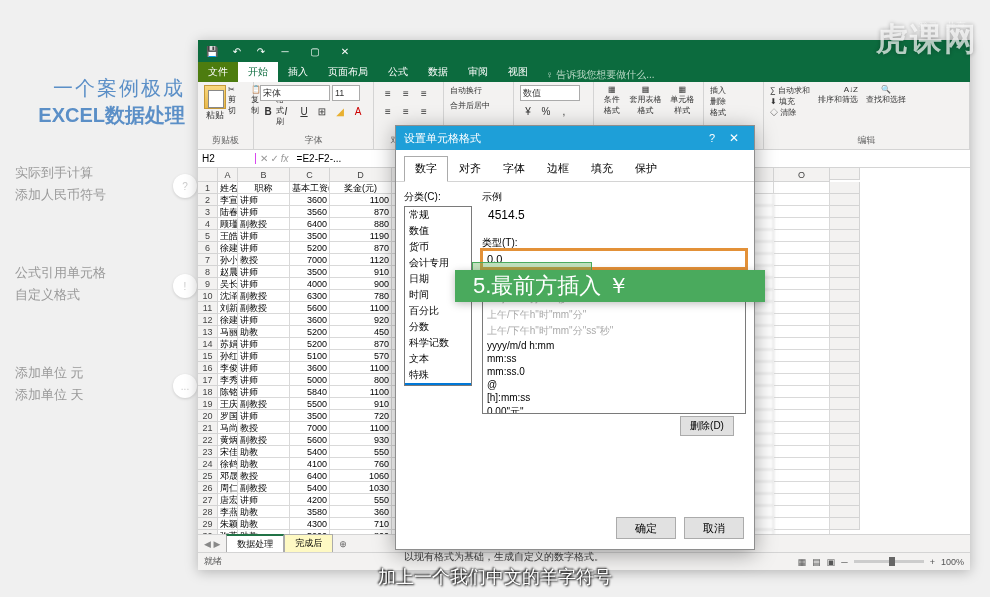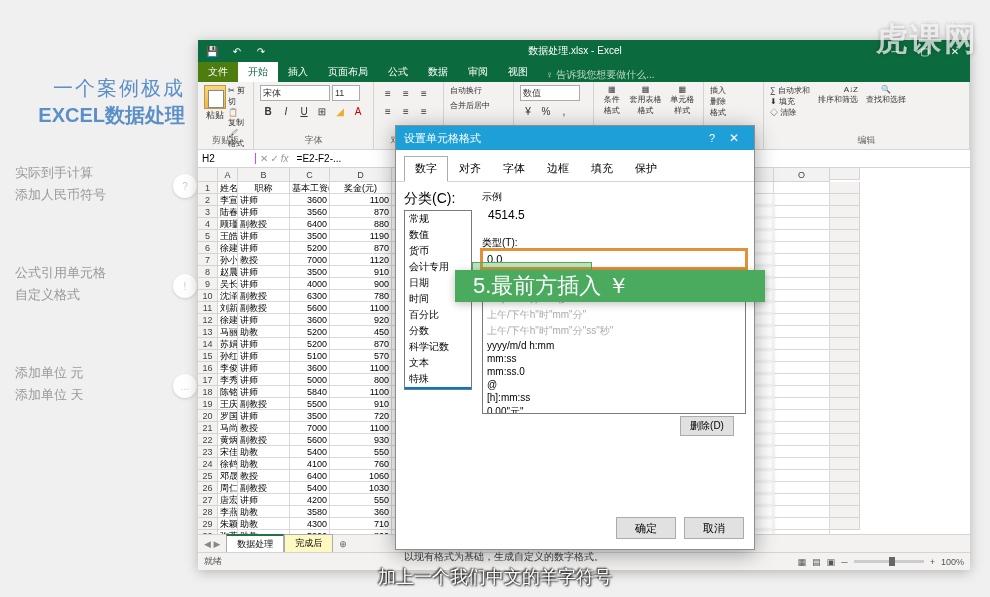--- a/index.html
+++ b/index.html
@@ -24,21 +24,21 @@
 .tab.active{background:#fff;color:#0c6b3e}
 .tell-me{margin-left:8px;color:#b8d8c5}
 .ribbon{height:68px;background:#f3f2f1;border-bottom:1px solid #d4d4d4;display:flex;position:relative;font-size:9px;color:#333;overflow:hidden}
 .rgroup{border-right:1px solid #d4d4d4;padding:3px 6px 1px;display:flex;flex-direction:column;position:relative}
 .rgroup-label{position:absolute;bottom:2px;left:0;right:0;text-align:center;font-size:9px;color:#666}
 .clip{width:56px}
 .clip-top{display:flex;gap:2px}
 .paste-btn{display:flex;flex-direction:column;align-items:center;width:28px}
 .paste-ico{width:22px;height:24px;background:linear-gradient(#f9d77e,#e8b84a);border:1px solid #c49838;position:relative}
 .paste-ico::after{content:"";position:absolute;top:4px;left:3px;width:14px;height:16px;background:#fff;border:1px solid #888}
-.clip-side{display:flex;flex-direction:column;gap:1px;font-size:8px}
+.clip-side{display:flex;gap:15px;font-size:8px}
 .font-grp{width:120px}
 .font-row{display:flex;gap:2px;margin-bottom:2px}
 .font-sel{height:16px;border:1px solid #ababab;background:#fff;font-size:9px;padding:0 2px;display:flex;align-items:center}
 .btn-sm{width:16px;height:16px;border:1px solid transparent;display:flex;align-items:center;justify-content:center;font-size:10px}
 .num-grp{width:80px}
 .align-grp{width:70px}
 .styles-grp{width:110px}
 .cells-grp{width:60px}
 .edit-grp{flex:1}
 .login-area{position:absolute;right:4px;top:-20px;color:#fff;font-size:10px;display:flex;gap:8px}
@@ -67,21 +67,21 @@
 .dialog{position:absolute;left:395px;top:125px;width:360px;height:425px;background:#fff;border:1px solid #8e8e8e;box-shadow:0 4px 20px rgba(0,0,0,0.35);font-size:11px}
 .dlg-title{height:24px;background:#1e9fd8;color:#fff;display:flex;align-items:center;padding:0 8px;font-size:11px}
 .dlg-title-txt{flex:1}
 .dlg-close{width:24px;text-align:center;cursor:pointer;font-size:12px}
 .dlg-help{width:20px;text-align:center}
 .dlg-tabs{display:flex;padding:6px 8px 0;border-bottom:1px solid #d4d4d4;gap:0;font-size:11px}
 .dlg-tab{padding:4px 10px;border:1px solid transparent;cursor:pointer}
 .dlg-tab.active{border:1px solid #ababab;border-bottom-color:#fff;background:#fff;margin-bottom:-1px}
 .dlg-body{display:flex;padding:8px;height:338px}
 .dlg-left{width:68px}
-.dlg-left-label{font-size:14px;margin-bottom:2px}
+.dlg-left-label{font-size:10px;margin-bottom:2px}
 .dlg-listbox{border:1px solid #7a7a7a;height:180px;background:#fff;overflow:hidden}
 .dlg-li{padding:1px 4px;font-size:10px;cursor:pointer}
 .dlg-li.sel{background:#0078d7;color:#fff}
 .dlg-right{flex:1;padding-left:10px}
 .dlg-sample-lbl{font-size:10px}
 .dlg-sample-box{border:none;height:28px;padding:4px 6px;font-size:12px}
 .dlg-type-lbl{font-size:10px;margin-top:4px}
 .dlg-type-input{width:100%;height:18px;border:1px solid #e39138;outline:2px solid #e39138;font-size:11px;padding:0 4px;background:#fff}
 .dlg-formats{border:1px solid #7a7a7a;height:140px;margin-top:6px;overflow:hidden;position:relative}
 .dlg-fmt{padding:1px 4px;font-size:10px;cursor:pointer}
@@ -121,21 +121,20 @@
   </div>
 </div>
 
 <div class="excel-win">
   <div class="titlebar">
     <div class="tb-qat">
       <div class="tb-btn">💾</div>
       <div class="tb-btn">↶</div>
       <div class="tb-btn">↷</div>
     </div>
-    <div class="tb-title">数据处理.xlsx - Excel</div>
     <div class="tb-winbtns">
       <div class="tb-winbtn">─</div>
       <div class="tb-winbtn">▢</div>
       <div class="tb-winbtn close">✕</div>
     </div>
   </div>
   <div class="tabbar">
     <div class="tab file">文件</div>
     <div class="tab active">开始</div>
     <div class="tab">插入</div>

